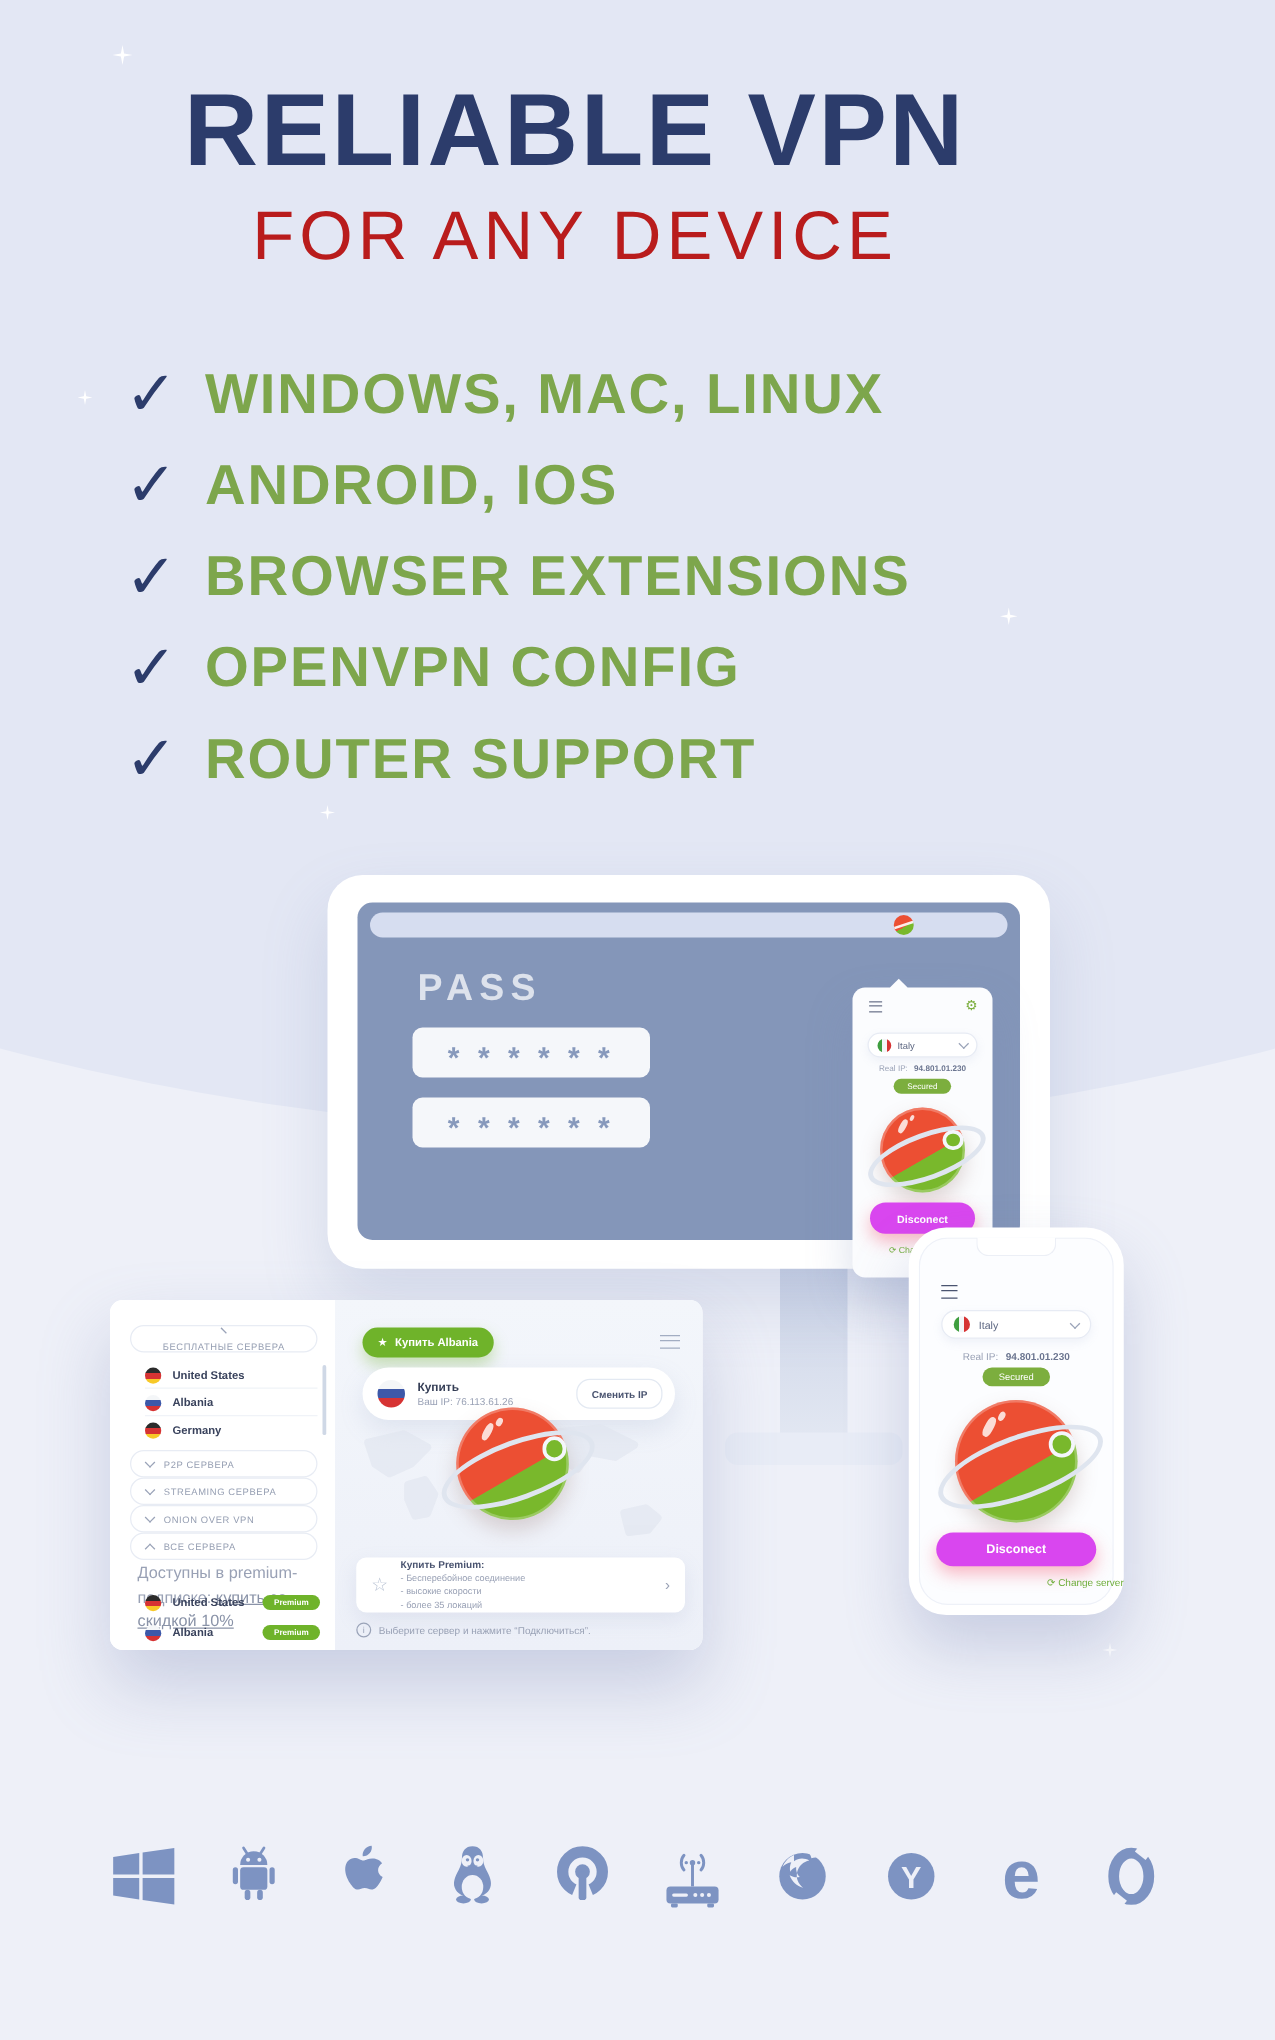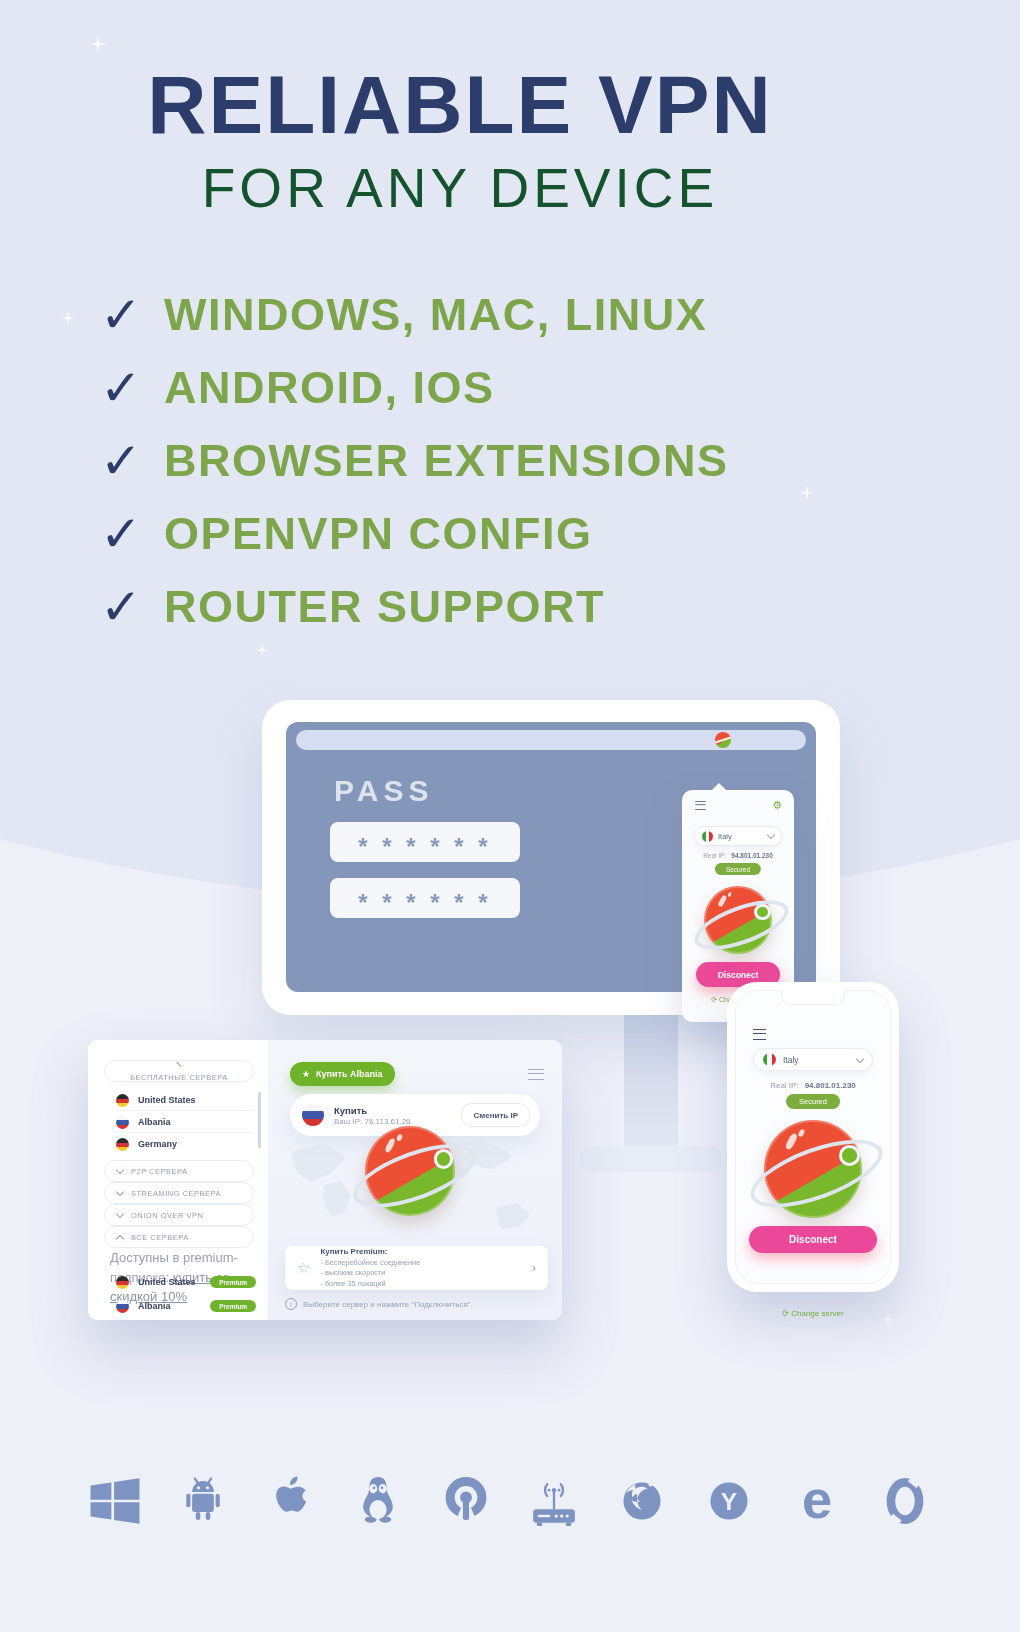--- a/index.html
+++ b/index.html
@@ -9,21 +9,21 @@
     font-family:"Liberation Sans","DejaVu Sans",sans-serif;
   }
   .abs{position:absolute;}
   
   .bg-circle{left:-1490px;top:-3095px;width:4000px;height:4000px;border-radius:50%;background:#e3e7f4;z-index:0;}
   .sparkle{background:#fff;clip-path:polygon(50% 0%,58% 42%,100% 50%,58% 58%,50% 100%,42% 58%,0% 50%,42% 42%);z-index:1;}
 
   
   .hero{left:0;top:62px;width:920px;text-align:center;z-index:1;}
   .hero-title{font-size:82px;font-weight:800;letter-spacing:2px;color:#2c3c6b;line-height:1.05;}
-  .hero-sub{font-size:55px;font-weight:500;letter-spacing:4px;color:#14532d;margin-top:8px;}
+  .hero-sub{font-size:55px;font-weight:500;letter-spacing:4px;color:#b91c1c;margin-top:8px;}
   .features{left:100px;top:278px;z-index:1;}
   .feature{display:flex;align-items:center;height:73px;}
   .feature .check{font-size:50px;color:#2c3c6b;font-weight:700;margin-right:22px;}
   .feature .flabel{font-size:45px;font-weight:700;letter-spacing:1.5px;color:#7da64c;}
 
   
   .monitor{left:262px;top:700px;width:578px;height:315px;background:#fff;border-radius:28px;
     box-shadow:0 26px 52px rgba(120,135,180,.22);z-index:2;}
   .screen{position:absolute;left:24px;top:22px;width:530px;height:270px;background:#8496b9;border-radius:12px;}
   .addressbar{position:absolute;left:10px;top:8px;width:510px;height:20px;background:#d6ddf0;border-radius:10px;}
@@ -57,21 +57,21 @@
   .burger::after{content:"";position:absolute;left:0;right:0;top:2.7px;border-top:1.8px solid #4a5470;}
   .chv{display:inline-block;width:5px;height:5px;border-right:1.5px solid #9aa3b8;border-bottom:1.5px solid #9aa3b8;
     transform:rotate(45deg);margin-top:-2px;}
   .chv.up{transform:rotate(-135deg);margin-top:3px;}
   .flag{display:inline-block;border-radius:50%;flex:none;}
   .flag.it{background:linear-gradient(90deg,#3f9e3f 33%,#f4f6f8 33% 66%,#d63333 66%);}
   .flag.ru{background:linear-gradient(180deg,#f4f6f8 33%,#3d58a8 33% 66%,#d63333 66%);}
   .flag.de{background:linear-gradient(180deg,#2b2b2b 36%,#d63333 36% 68%,#f7c928 68%);}
   .gear{color:#7cae3e;font-size:11px;line-height:1;}
   .secured{background:#7cae3e;color:#fff;border-radius:9px;display:inline-block;text-align:center;}
-  .red-btn{background:#ec4899;color:#fff;font-weight:700;border-radius:14px;display:flex;align-items:center;justify-content:center;
+  .red-btn{background:#d946ef;color:#fff;font-weight:700;border-radius:14px;display:flex;align-items:center;justify-content:center;
     box-shadow:0 6px 14px rgba(244,48,79,.35);}
   .green-link{color:#6fae3c;}
   .select-pill{background:#fff;border:1px solid #e7ebf4;border-radius:12px;display:flex;align-items:center;
     box-shadow:0 3px 8px rgba(140,155,195,.12);}
 
   
   .popup{left:682px;top:790px;width:112px;height:232px;background:#fbfcfe;border-radius:10px;
     box-shadow:0 18px 36px rgba(120,135,180,.28);z-index:3;}
   .popup::before{content:"";position:absolute;left:32px;top:-5px;width:10px;height:10px;background:#fbfcfe;transform:rotate(45deg);}
   .pp-head{position:absolute;left:12px;right:12px;top:10px;display:flex;justify-content:space-between;align-items:center;}
@@ -140,21 +140,21 @@
     border:1px solid #eceff6;border-top:none;border-radius:0 0 10px 10px;}
   .ph-burger{position:absolute;left:26px;top:44px;}
   .ph-select{position:absolute;left:26px;top:66px;width:120px;height:23px;padding:0 9px;box-sizing:border-box;}
   .ph-select .flag{width:13px;height:13px;margin-right:7px;}
   .ph-select .slabel{font-size:8.5px;color:#5d6782;flex:1;}
   .ph-ip{position:absolute;left:0;right:0;top:99px;text-align:center;font-size:8px;color:#9aa2b6;}
   .ph-ip b{color:#6b7590;font-weight:700;margin-left:6px;}
   .ph-secured{position:absolute;left:50%;transform:translateX(-50%);top:112px;font-size:7.5px;padding:3px 13px;}
   .ph-planet{left:37px;top:138px;width:98px;height:98px;}
   .ph-btn{position:absolute;left:22px;top:244px;width:128px;height:27px;font-size:10px;}
-  .ph-change{position:absolute;left:0;right:0;top:280px;text-align:center;font-size:8px;margin-top:47px;}
+  .ph-change{position:absolute;left:0;right:0;top:280px;text-align:right;font-size:8px;}
 
   
   .platforms{left:85px;top:1462px;width:850px;height:78px;display:flex;justify-content:space-between;align-items:center;z-index:1;}
   .picon{width:60px;height:60px;display:flex;align-items:center;justify-content:center;}
 </style>
 </head>
 <body>
 
 <div id="canvas">
 

